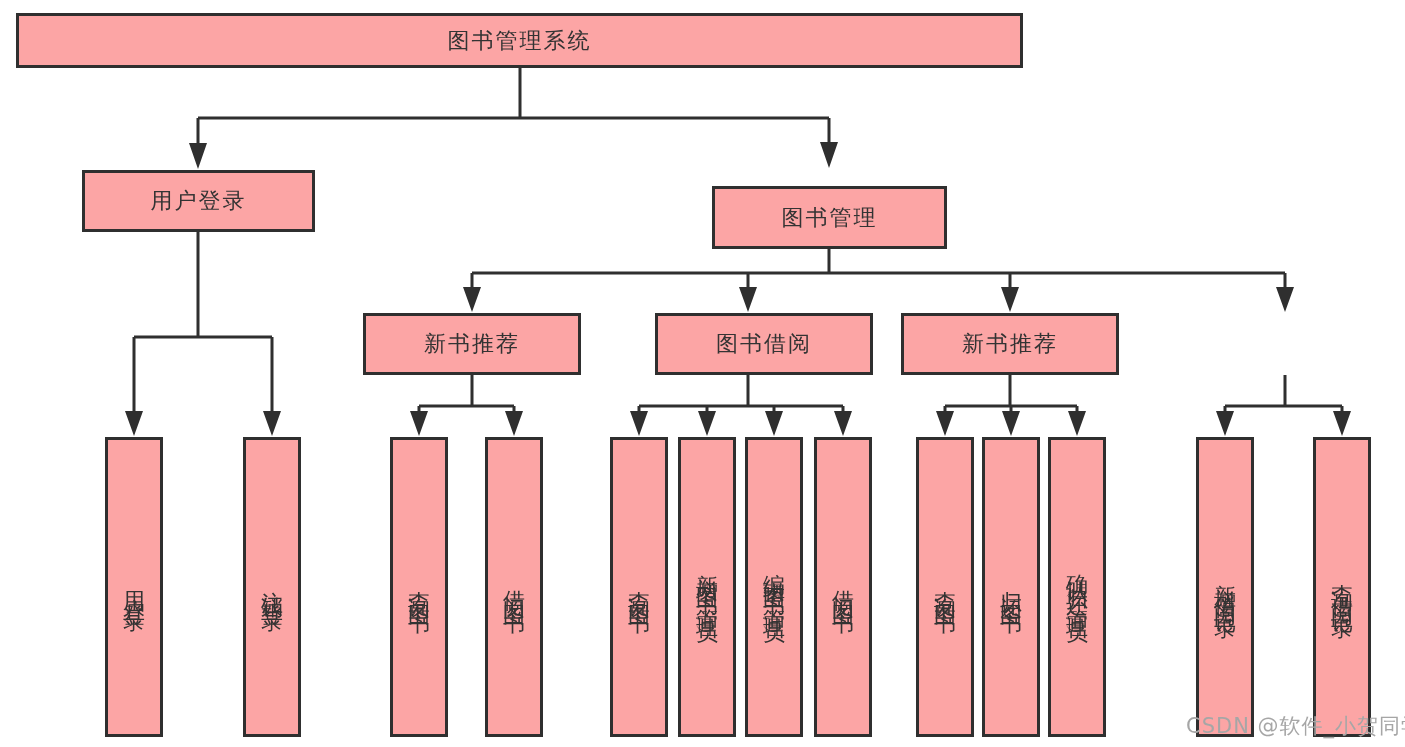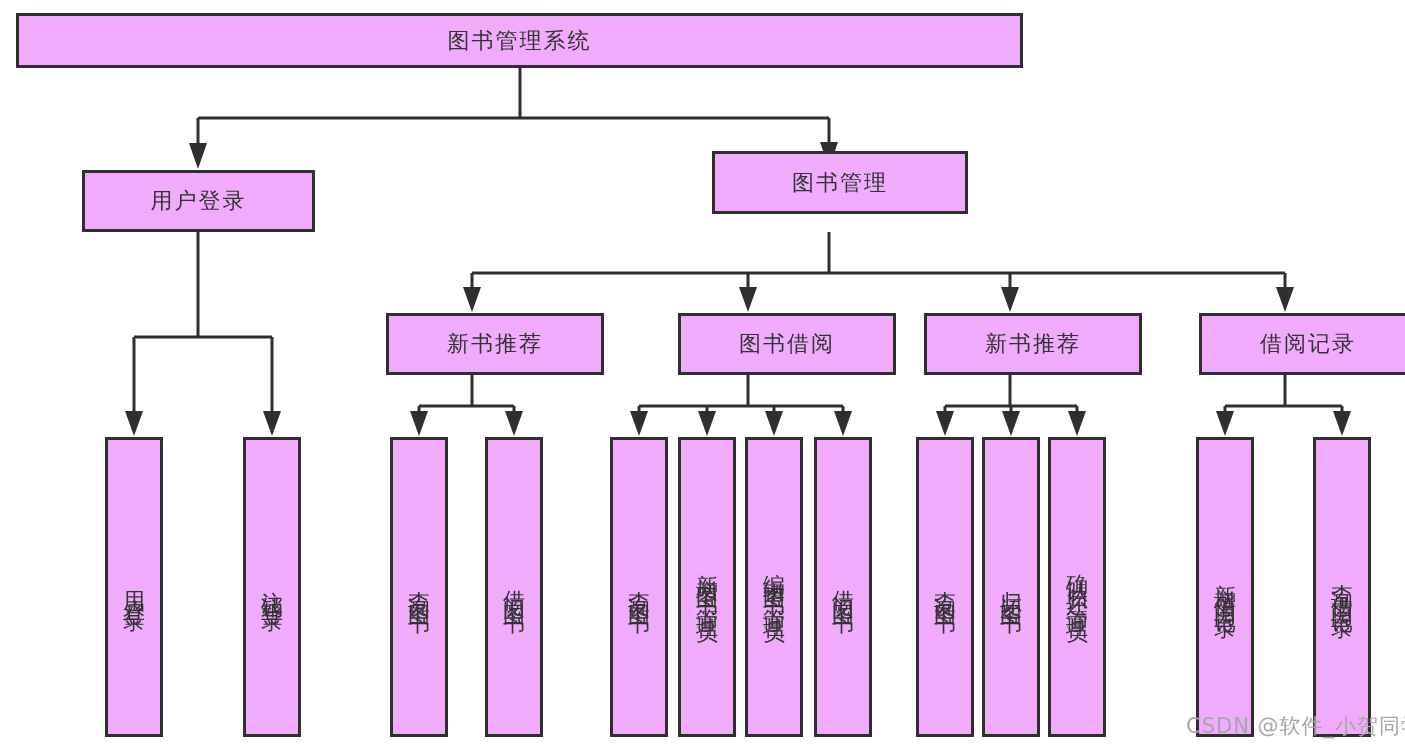--- a/index.html
+++ b/index.html
@@ -14,21 +14,21 @@
   svg.connectors {
     position: absolute;
     left: 0; top: 0;
     width: 1405px; height: 747px;
     z-index: 1;
   }
   .box {
     position: absolute;
     box-sizing: border-box;
     border: 3px solid #2f2f2f;
-    background: #f0abfc;
+    background: #fca5a5;
     color: #333333;
     display: flex;
     align-items: center;
     justify-content: center;
     z-index: 2;
   }
   .hbox {
     font-size: 22px;
     letter-spacing: 2px;
     white-space: nowrap;
@@ -37,22 +37,22 @@
     writing-mode: vertical-rl;
     font-size: 22px;
     letter-spacing: 7px;
     line-height: 1;
     width: 58px;
     height: 300px;
     top: 437px;
   }
   .root-box   { left: 16px;  top: 13px;  width: 1007px; height: 55px; }
   .l2-user    { left: 82px;  top: 170px; width: 233px;  height: 62px; }
-  .l2-book    { left: 712px; top: 151px; width: 256px;  height: 63px; }
-  .l3         { top: 313px;  width: 218px; height: 62px; margin-left: 23px; }
+  .l2-book    { left: 712px; top: 186px; width: 235px;  height: 63px; }
+  .l3         { top: 313px;  width: 218px; height: 62px; }
   .l3-new     { left: 363px; }
   .l3-borrow  { left: 655px; }
   .l3-current { left: 901px; }
   .l3-record  { left: 1176px; }
   .leaf-a1 { left: 105px; }
   .leaf-a2 { left: 243px; }
   .leaf-b1 { left: 390px; }
   .leaf-b2 { left: 485px; }
   .leaf-c1 { left: 610px; }
   .leaf-c2 { left: 678px; }
@@ -109,21 +109,20 @@
   </svg>
 
   <div class="box hbox root-box">图书管理系统</div>
 
   <div class="box hbox l2-user">用户登录</div>
   <div class="box hbox l2-book">图书管理</div>
 
   <div class="box hbox l3 l3-new">新书推荐</div>
   <div class="box hbox l3 l3-borrow">图书借阅</div>
   <div class="box hbox l3 l3-current">新书推荐</div>
-  <div class="box hbox l3 l3-record">借阅记录</div>
 
   <div class="box vbox leaf-a1">用户登录</div>
   <div class="box vbox leaf-a2">注销登录</div>
 
   <div class="box vbox leaf-b1">查询图书</div>
   <div class="box vbox leaf-b2">借阅图书</div>
 
   <div class="box vbox leaf-c1">查询图书</div>
   <div class="box vbox leaf-c2">新增图书（管理员）</div>
   <div class="box vbox leaf-c3">编辑图书（管理员）</div>

